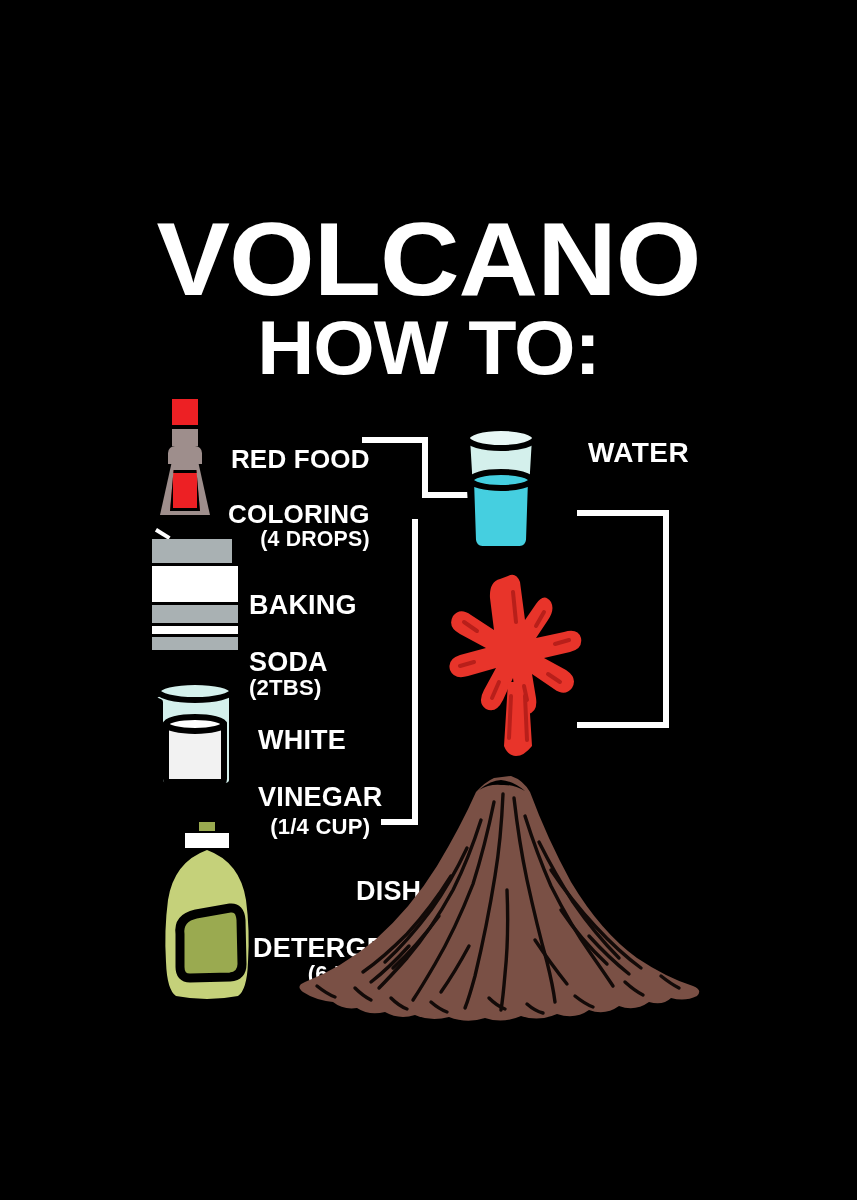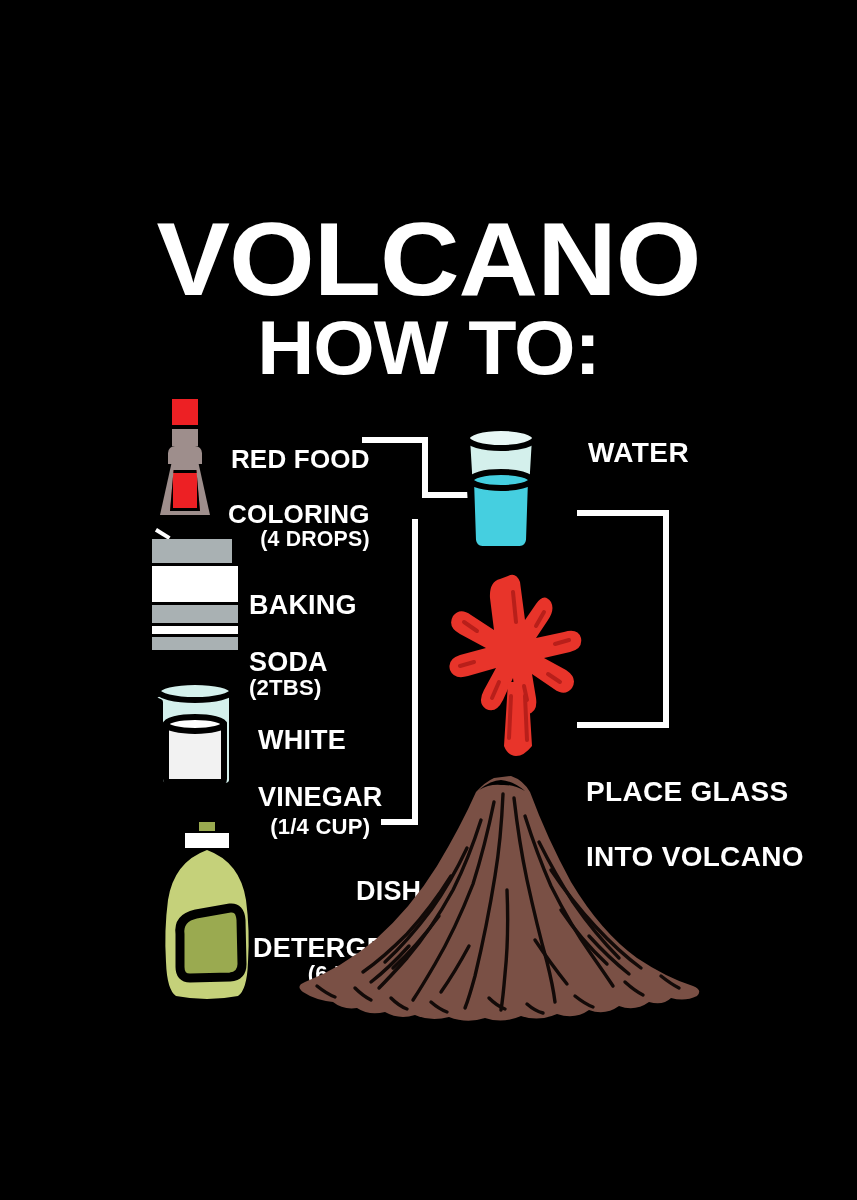--- a/index.html
+++ b/index.html
@@ -248,18 +248,14 @@
       <path d="M142 252 Q150 259 158 262"></path>
       <path d="M238 254 Q246 261 254 263"></path>
       <path d="M286 246 Q296 254 304 257"></path>
       <path d="M336 232 Q346 241 354 245"></path>
       <path d="M372 226 Q382 234 390 238"></path>
       <path d="M28 236 Q38 244 46 247"></path>
       <path d="M200 248 Q208 256 216 259"></path>
     </g>
   </svg>
 
-  <div class="label" style="left:586px; top:744px; font-size:28px; letter-spacing:0.3px; line-height:1.16;">
-    <span>PLACE GLASS</span><br>
-    <span>INTO VOLCANO</span>
-  </div>
 
 </div>
 
 </body></html>

